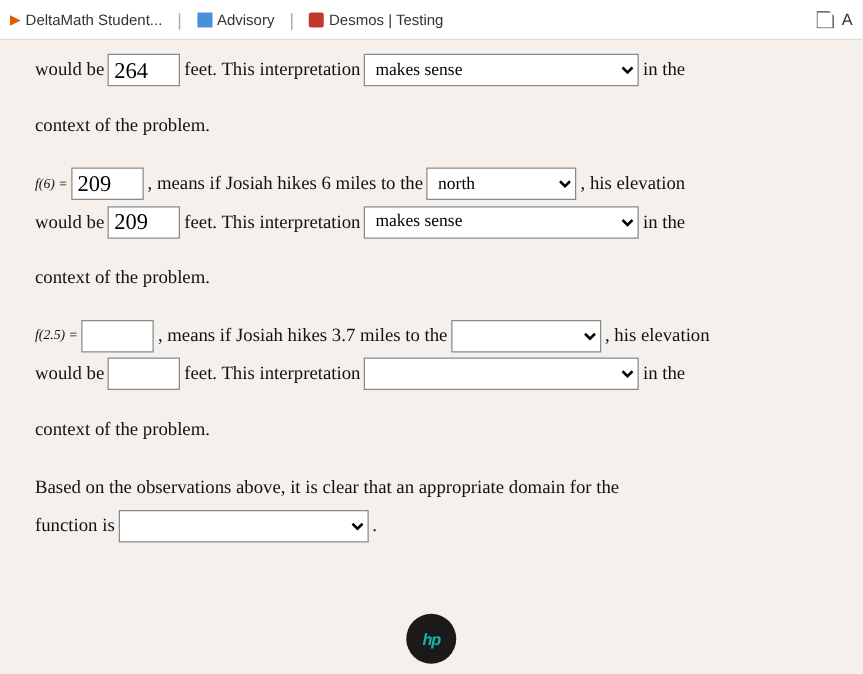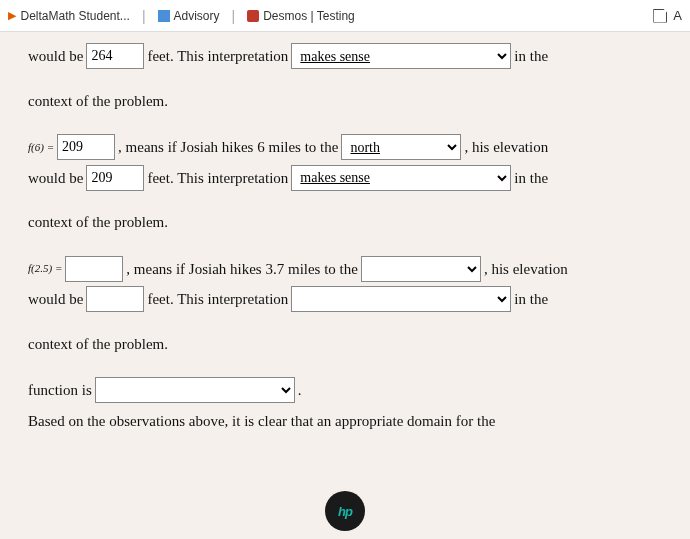--- a/index.html
+++ b/index.html
@@ -68,37 +68,36 @@
       align-items: center;
       flex-wrap: wrap;
       gap: 3px;
       margin-bottom: 2px;
     }
 
     .inline-input {
       border: 1px solid #888;
       background: #fff;
       height: 26px;
-      font-size: 14px;
+      font-size: 18px;
       font-family: Georgia, serif;
       padding: 0 4px;
       outline: none;
     }
 
     .inline-select {
       border: 1px solid #888;
       background: #fff;
       height: 26px;
       font-size: 14px;
       font-family: Georgia, serif;
       padding: 0 4px;
       outline: none;
       appearance: auto;
       cursor: pointer;
-      text-decoration: underline;
     }
 
     .input-short {
       width: 58px;
     }
 
     .select-medium {
       width: 120px;
     }
 
@@ -247,30 +246,30 @@
       </select>
       <span>in the</span>
     </div>
     <div class="context-line">
       <span>context of the problem.</span>
     </div>
   </div>
 
   <div class="sentence-block">
     <div class="sentence-line">
+      <span>Based on the observations above, it is clear that an appropriate domain for the</span>
+    </div>
+    <div class="sentence-line">
       <span>function is</span>
       <select class="inline-select select-domain">
         <option value="" selected=""></option>
         <option>[0, 10]</option>
         <option>[0, 5]</option>
         <option>all real numbers</option>
         <option>positive integers</option>
       </select>
       <span>.</span>
     </div>
-    <div class="sentence-line">
-      <span>Based on the observations above, it is clear that an appropriate domain for the</span>
-    </div>
   </div>
 
 </div>
 
 <div class="hp-logo">hp</div>
 
 </body></html>

